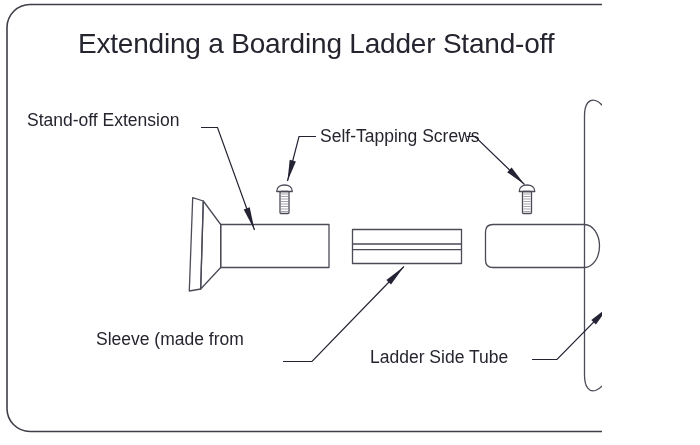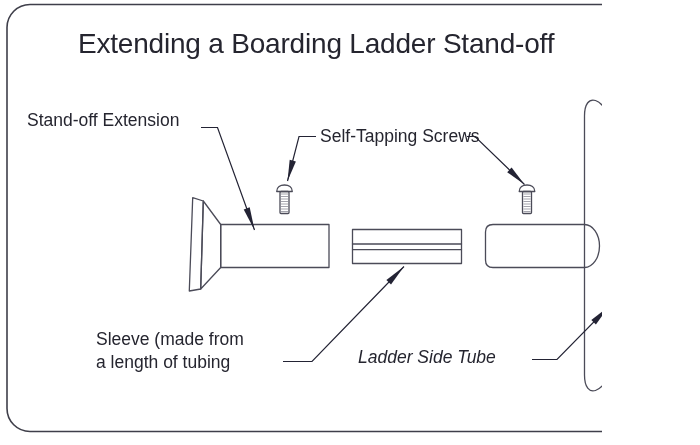--- a/index.html
+++ b/index.html
@@ -112,17 +112,16 @@
   <div class="lbl lh20" style="left:27px;top:110px;text-align:center;">
     <div>Stand-off Extension</div>
   </div>
 
   <div class="lbl lh21" style="left:320px;top:126px;">
     <div>Self-Tapping Screws</div>
   </div>
 
   <div class="lbl lh23" style="left:96px;top:328px;">
     <div>Sleeve (made from</div>
-    <div>a length of tubing</div>
   </div>
 
-  <div class="lbl" style="left:358px;top:347px;font-style:italic;">Ladder Side Tube</div>
+  <div class="lbl" style="left:370px;top:347px;">Ladder Side Tube</div>
 </div>
 
 </body></html>

